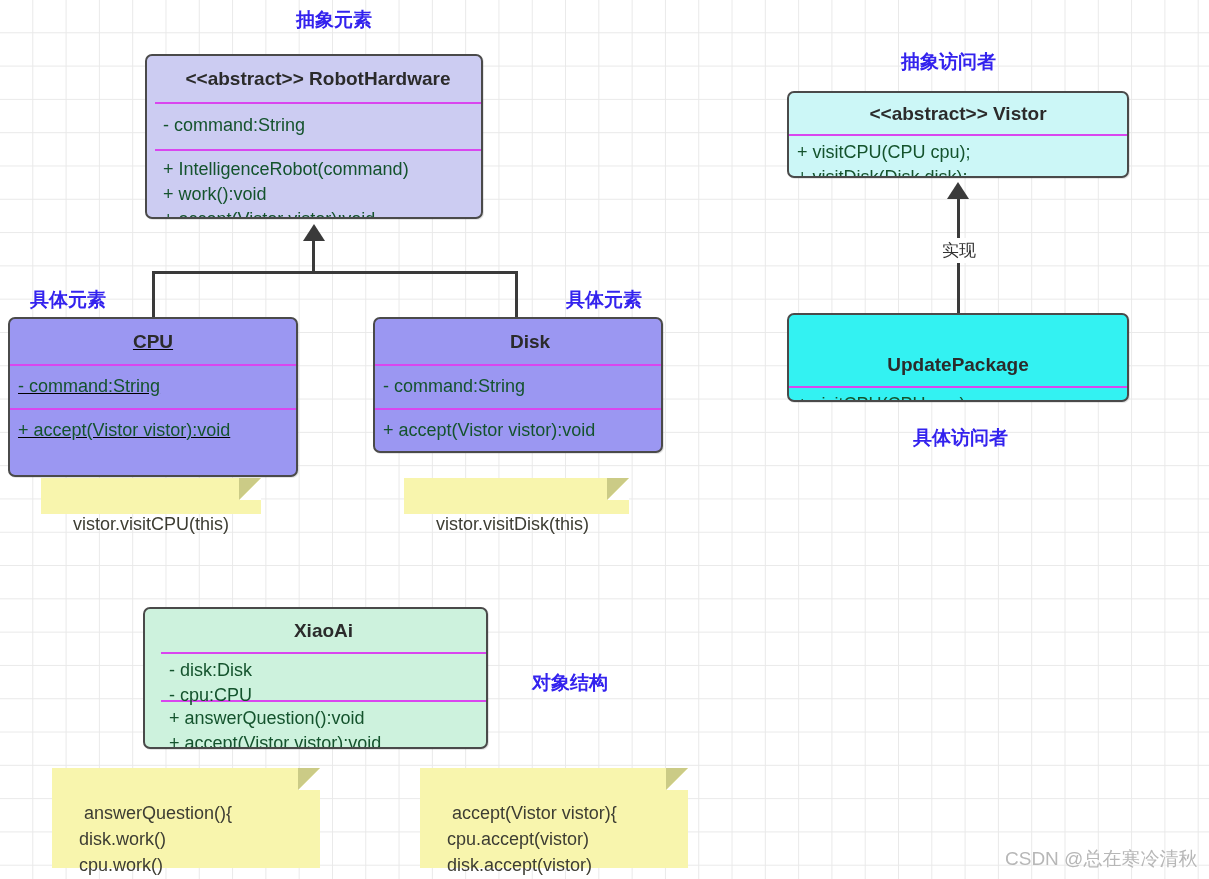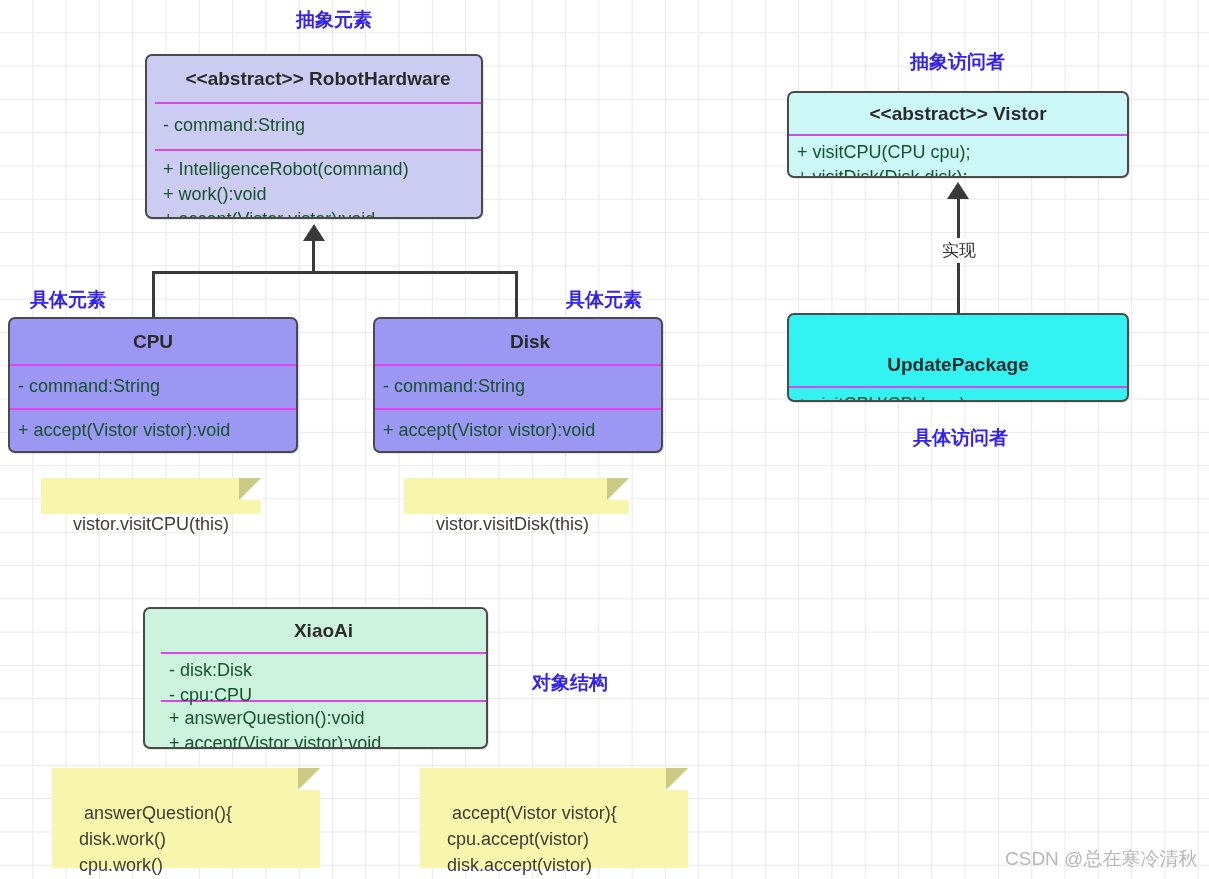--- a/index.html
+++ b/index.html
@@ -151,21 +151,21 @@
   </div>
 
   <div class="arrow-up" style="left:303px; top:224px;"></div>
   <div class="conn conn-v" style="left:312px; top:240px; width:3px; height:33px;"></div>
   <div class="conn conn-h" style="left:152px; top:271px; width:366px; height:3px;"></div>
   <div class="conn conn-v" style="left:152px; top:271px; width:3px; height:48px;"></div>
   <div class="conn conn-v" style="left:515px; top:271px; width:3px; height:48px;"></div>
 
   <div class="anno" style="left:30px; top:287px; font-size:19px;">具体元素</div>
 
-  <div class="uml-class fill-purple" style="left:8px; top:317px; width:290px; height:136px;">
+  <div class="uml-class fill-purple" style="left:8px; top:317px; width:290px; height:160px;text-decoration:underline;">
     <div class="uml-title" style="height:45px; font-size:19px;">CPU</div>
     <div class="uml-section" style="height:44px; font-size:18px; padding-top:8px;">
       <div class="uml-line">- command:String</div>
     </div>
     <div class="uml-section" style="font-size:18px; padding-top:8px;">
       <div class="uml-line">+ accept(Vistor vistor):void</div>
     </div>
   </div>
 
   <div class="anno" style="left:566px; top:287px; font-size:19px;">具体元素</div>
@@ -185,21 +185,21 @@
     <span class="fold"></span>
     <span class="fold-tri"></span>
   </div>
 
   <div class="note" style="left:404px; top:478px; width:225px; height:36px; font-size:18px; padding-top:7px;">
     <span>vistor.visitDisk(this)</span>
     <span class="fold"></span>
     <span class="fold-tri"></span>
   </div>
 
-  <div class="anno" style="left:901px; top:49px; font-size:19px;margin-left:9px;">抽象访问者</div>
+  <div class="anno" style="left:901px; top:49px; font-size:19px;">抽象访问者</div>
 
   <div class="uml-class fill-palecyan" style="left:787px; top:91px; width:342px; height:87px;">
     <div class="uml-title" style="height:41px; font-size:19px;">&lt;&lt;abstract&gt;&gt; Vistor</div>
     <div class="uml-section" style="font-size:18px; padding-top:4px;">
       <div class="uml-line">+ visitCPU(CPU cpu);</div>
       <div class="uml-line">+ visitDisk(Disk disk);</div>
     </div>
   </div>
 
   <div class="arrow-up" style="left:947px; top:182px;"></div>

